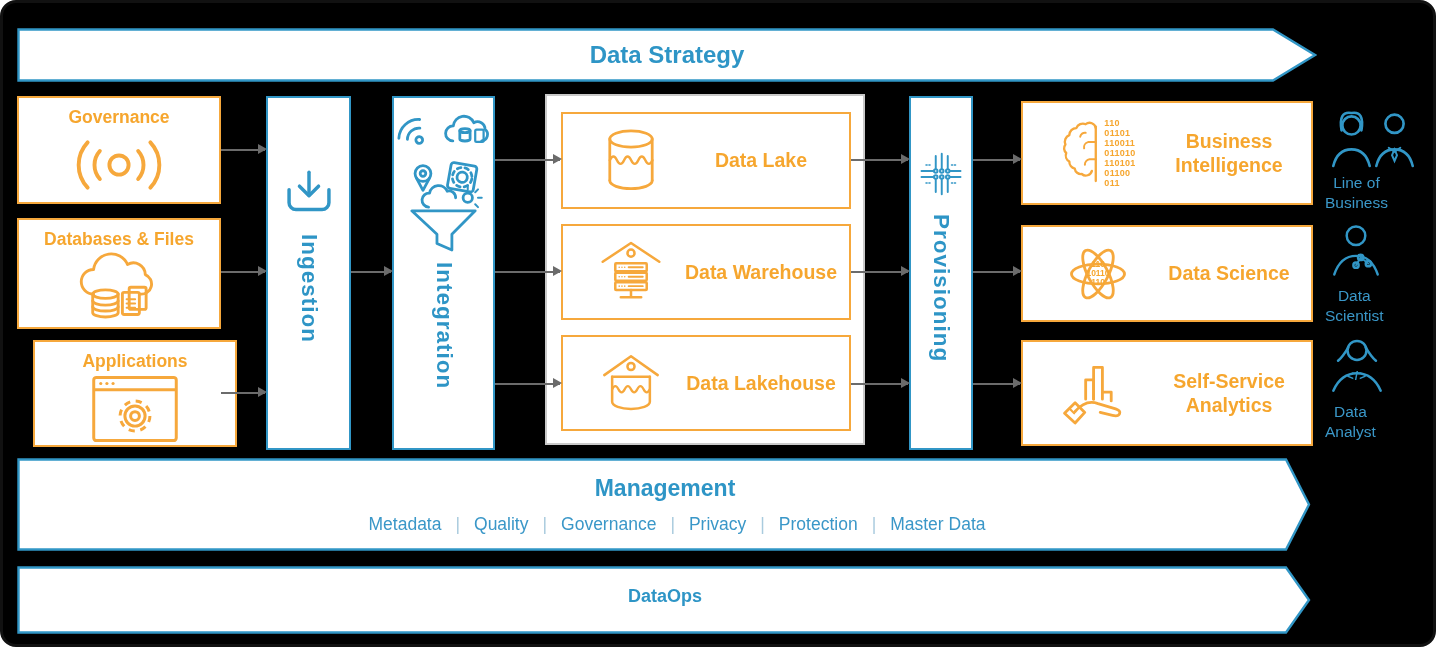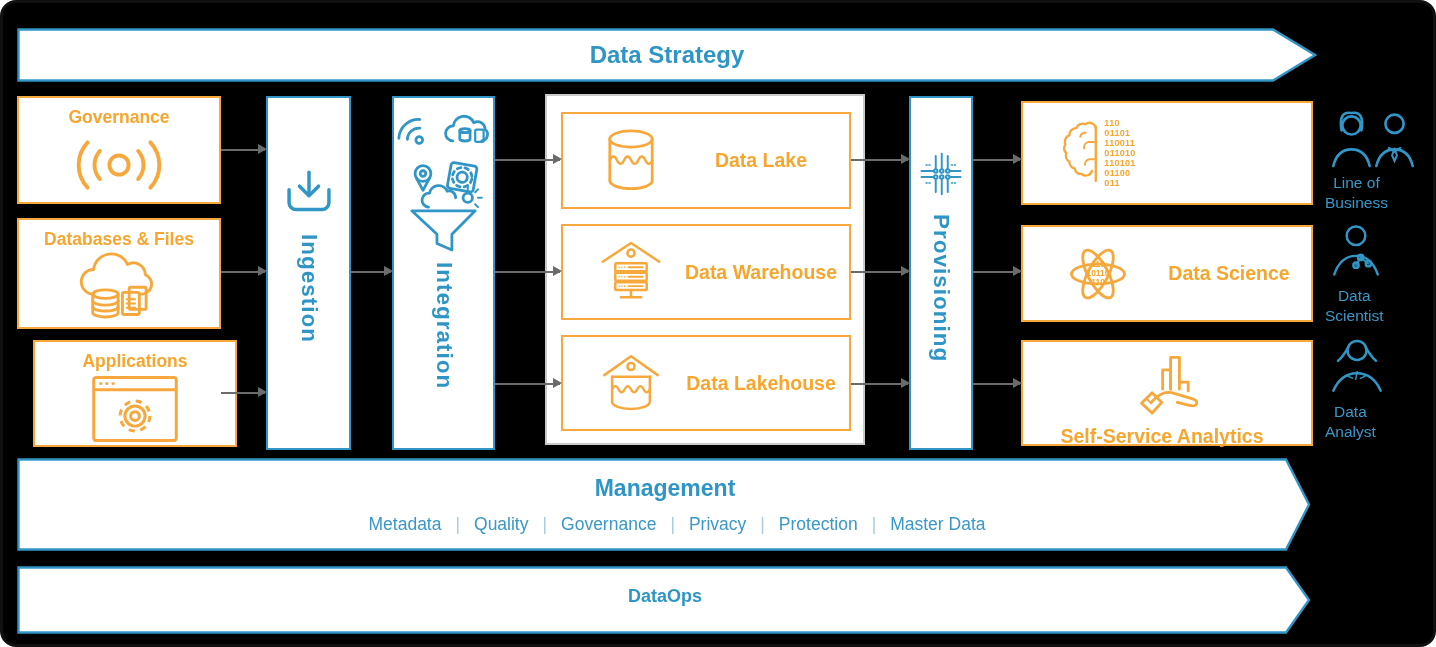--- a/index.html
+++ b/index.html
@@ -253,39 +253,40 @@
         <path d="M33 16 a6 6 0 0 0 -7 5" stroke-width="2.6"></path>
       </svg>
       <div class="binary-col pre">110
 01101
 110011
 011010
 110101
 01100
 011</div>
     </div>
+    <div class="box-label">Business Intelligence</div>
   </div>
 
   <div class="consume-box" style="left:1018px;top:222px;width:292px;height:97px;">
     <div class="box-icon" style="width:118px;">
       <div class="atom-wrap">
         <svg class="icon" width="72" height="78" viewBox="0 0 76 82" fill="none" stroke="currentColor" stroke-width="3">
           <ellipse cx="38" cy="41" rx="28" ry="10.5"></ellipse>
           <ellipse cx="38" cy="41" rx="28" ry="10.5" transform="rotate(62 38 41)"></ellipse>
           <ellipse cx="38" cy="41" rx="28" ry="10.5" transform="rotate(-62 38 41)"></ellipse>
         </svg>
         <div class="atom-binary pre">110
 10110
 110</div>
       </div>
     </div>
     <div class="box-label">Data Science</div>
   </div>
 
-  <div class="consume-box" style="left:1018px;top:337px;width:292px;height:106px;flex-direction:column;">
+  <div class="consume-box" style="left:1018px;top:337px;width:292px;height:106px;">
     <div class="box-icon" style="width:118px;">
       <svg class="icon" width="74" height="82" viewBox="0 0 84 90" fill="none" stroke="currentColor" stroke-width="3.2" stroke-linecap="round" stroke-linejoin="round">
         <path d="M28 52 V30 h9 V52"></path>
         <path d="M37 52 V16 h10 V52"></path>
         <path d="M47 44 h10 v10"></path>
         <path d="M16 66 q12 -14 26 -9 l20 6 q6 2 4.5 5.5 q-1.5 3.5 -8 2 l-14 -3.5"></path>
         <path d="M4 68 L16 56 L27 67 L16 79 Z"></path>
         <path d="M11 64 l4 4" stroke-width="2.4"></path>
       </svg>
     </div>

